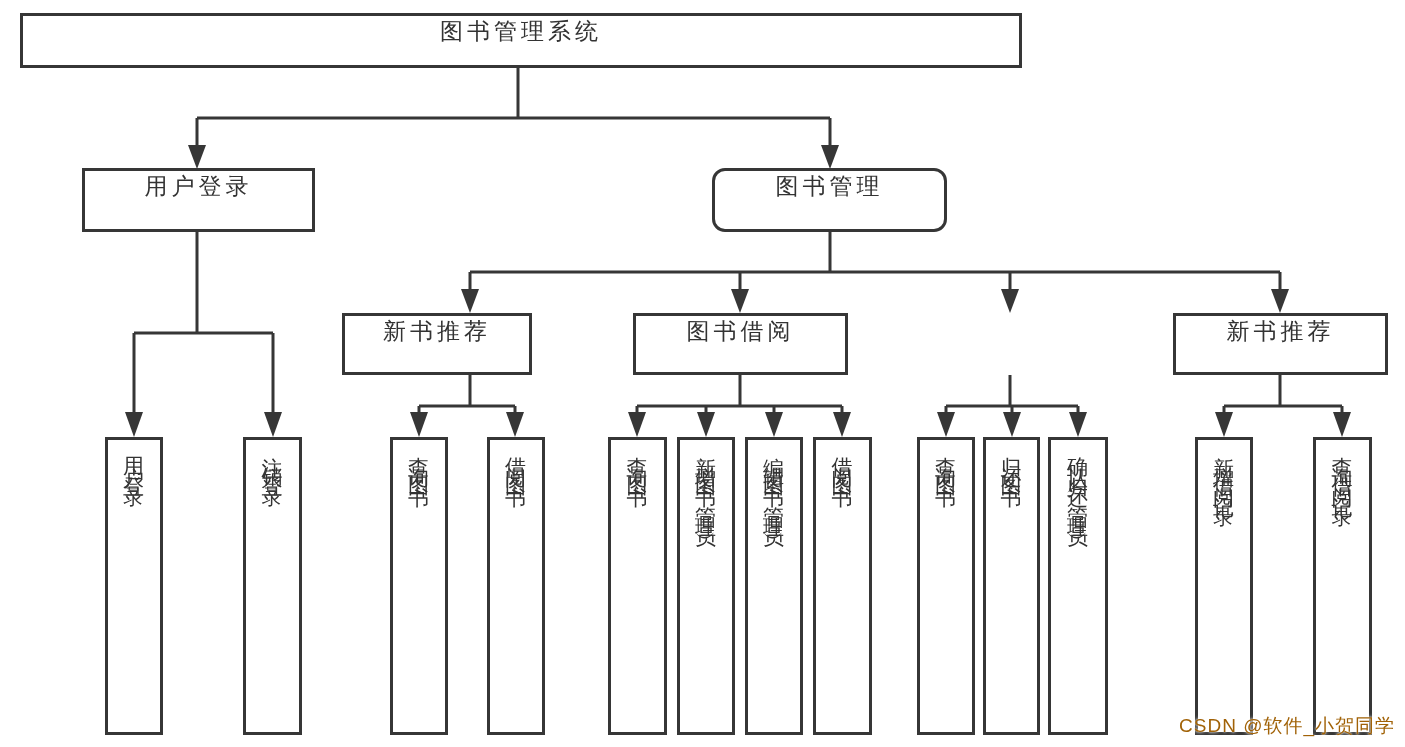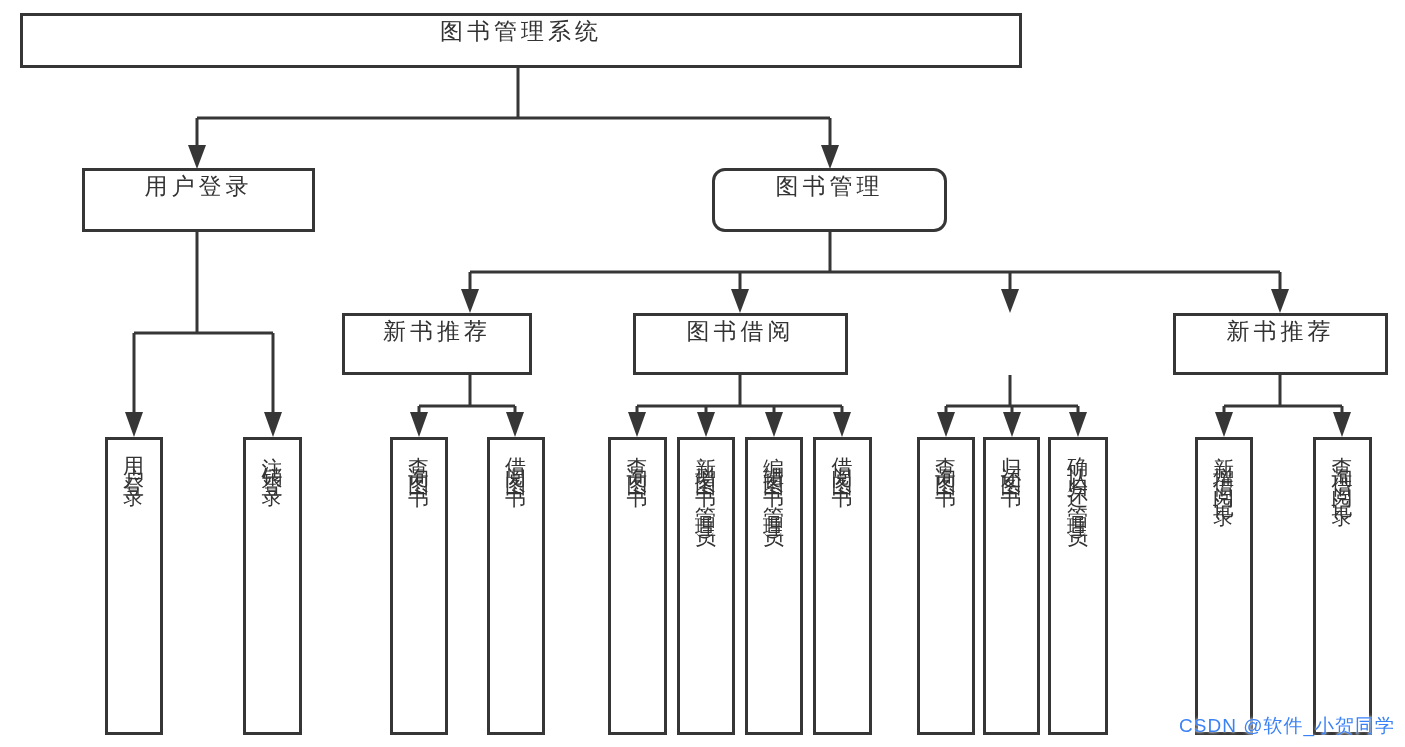--- a/index.html
+++ b/index.html
@@ -64,21 +64,21 @@
   #l-cb-query     { left: 917px; }
   #l-cb-return    { left: 983px; width: 57px; }
   #l-cb-confirm   { left: 1048px; width: 60px; }
   #l-br-add       { left: 1195px; }
   #l-br-query     { left: 1313px; width: 59px; }
   .watermark {
     position: absolute;
     right: 10px; bottom: 8px;
     font-size: 19px;
     letter-spacing: 1px;
-    color: #3b82f6;
+    color: #a16207;
     text-shadow: 0 0 2px #ffffff, 0 0 4px #ffffff;
     white-space: nowrap;
   }
 </style>
 </head>
 <body>
 
 <div class="canvas">
 
   <svg class="connectors" viewBox="0 0 1405 747">

